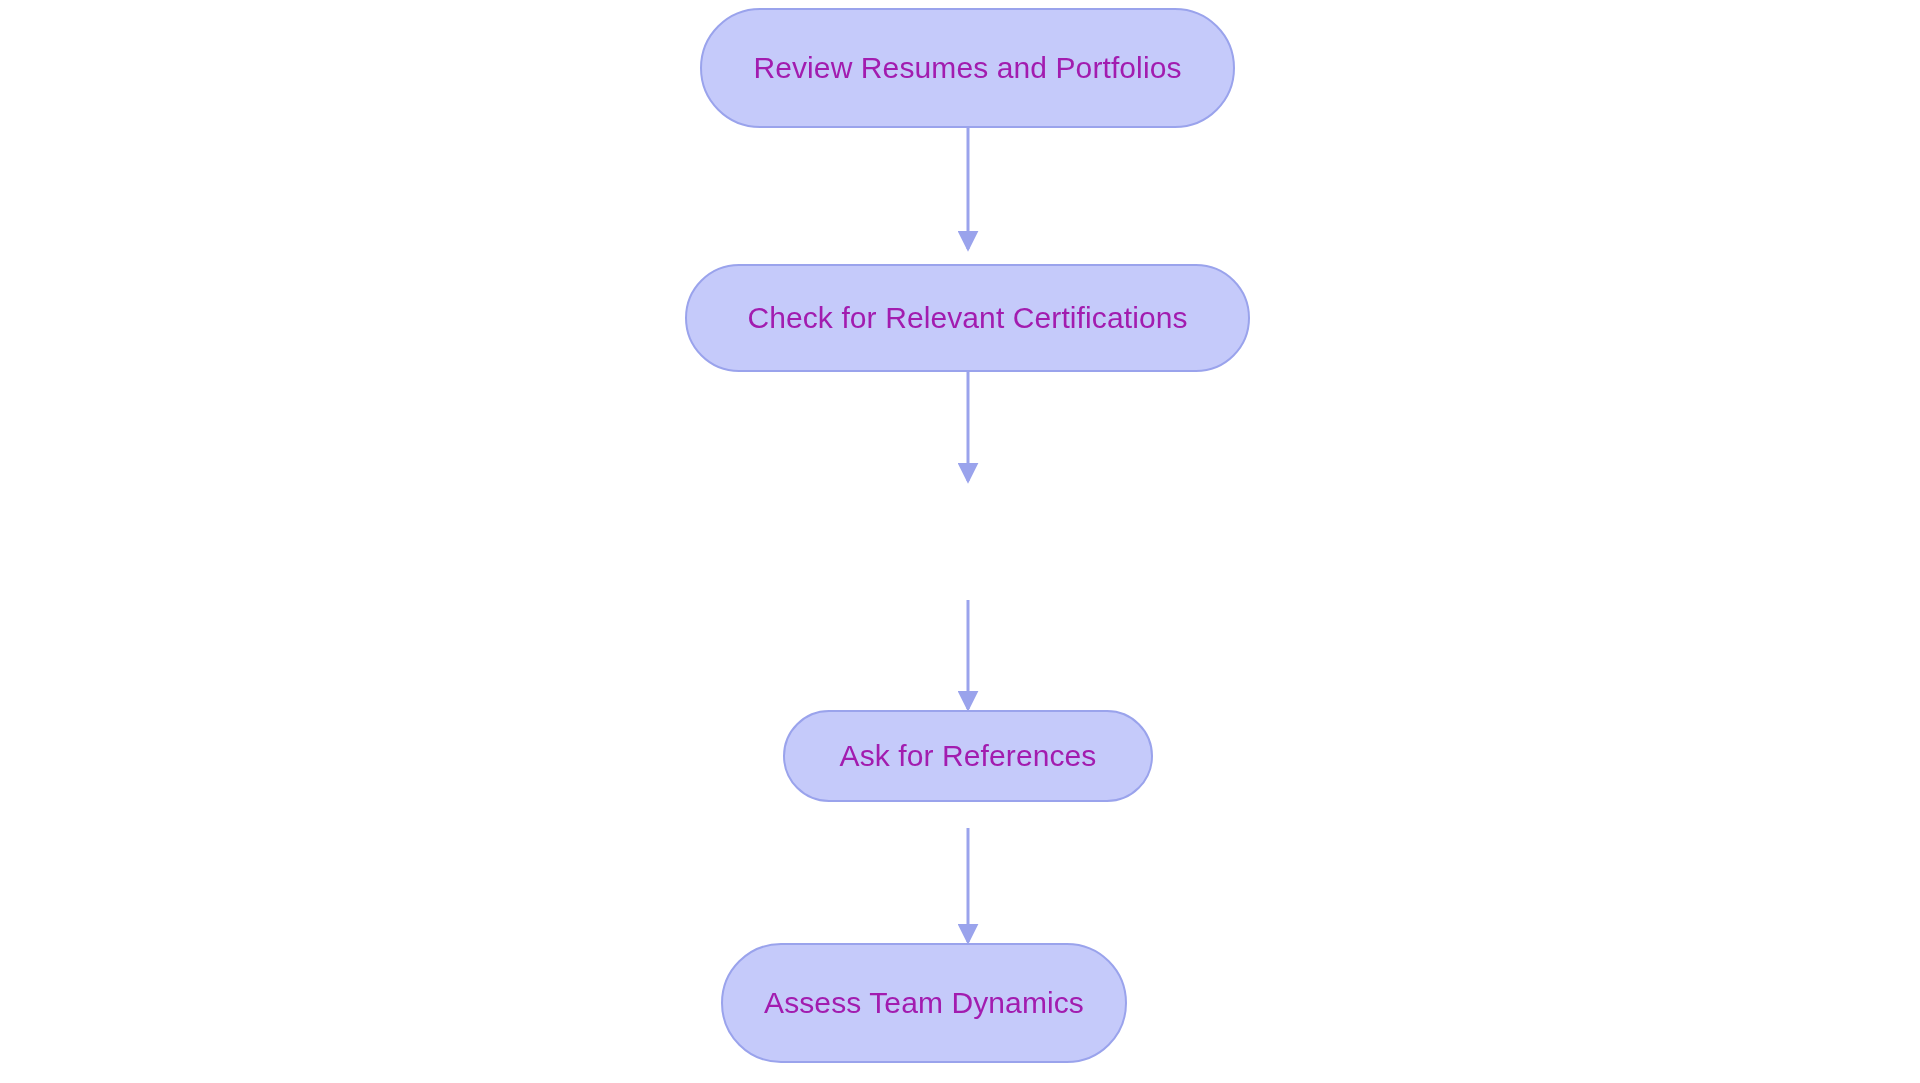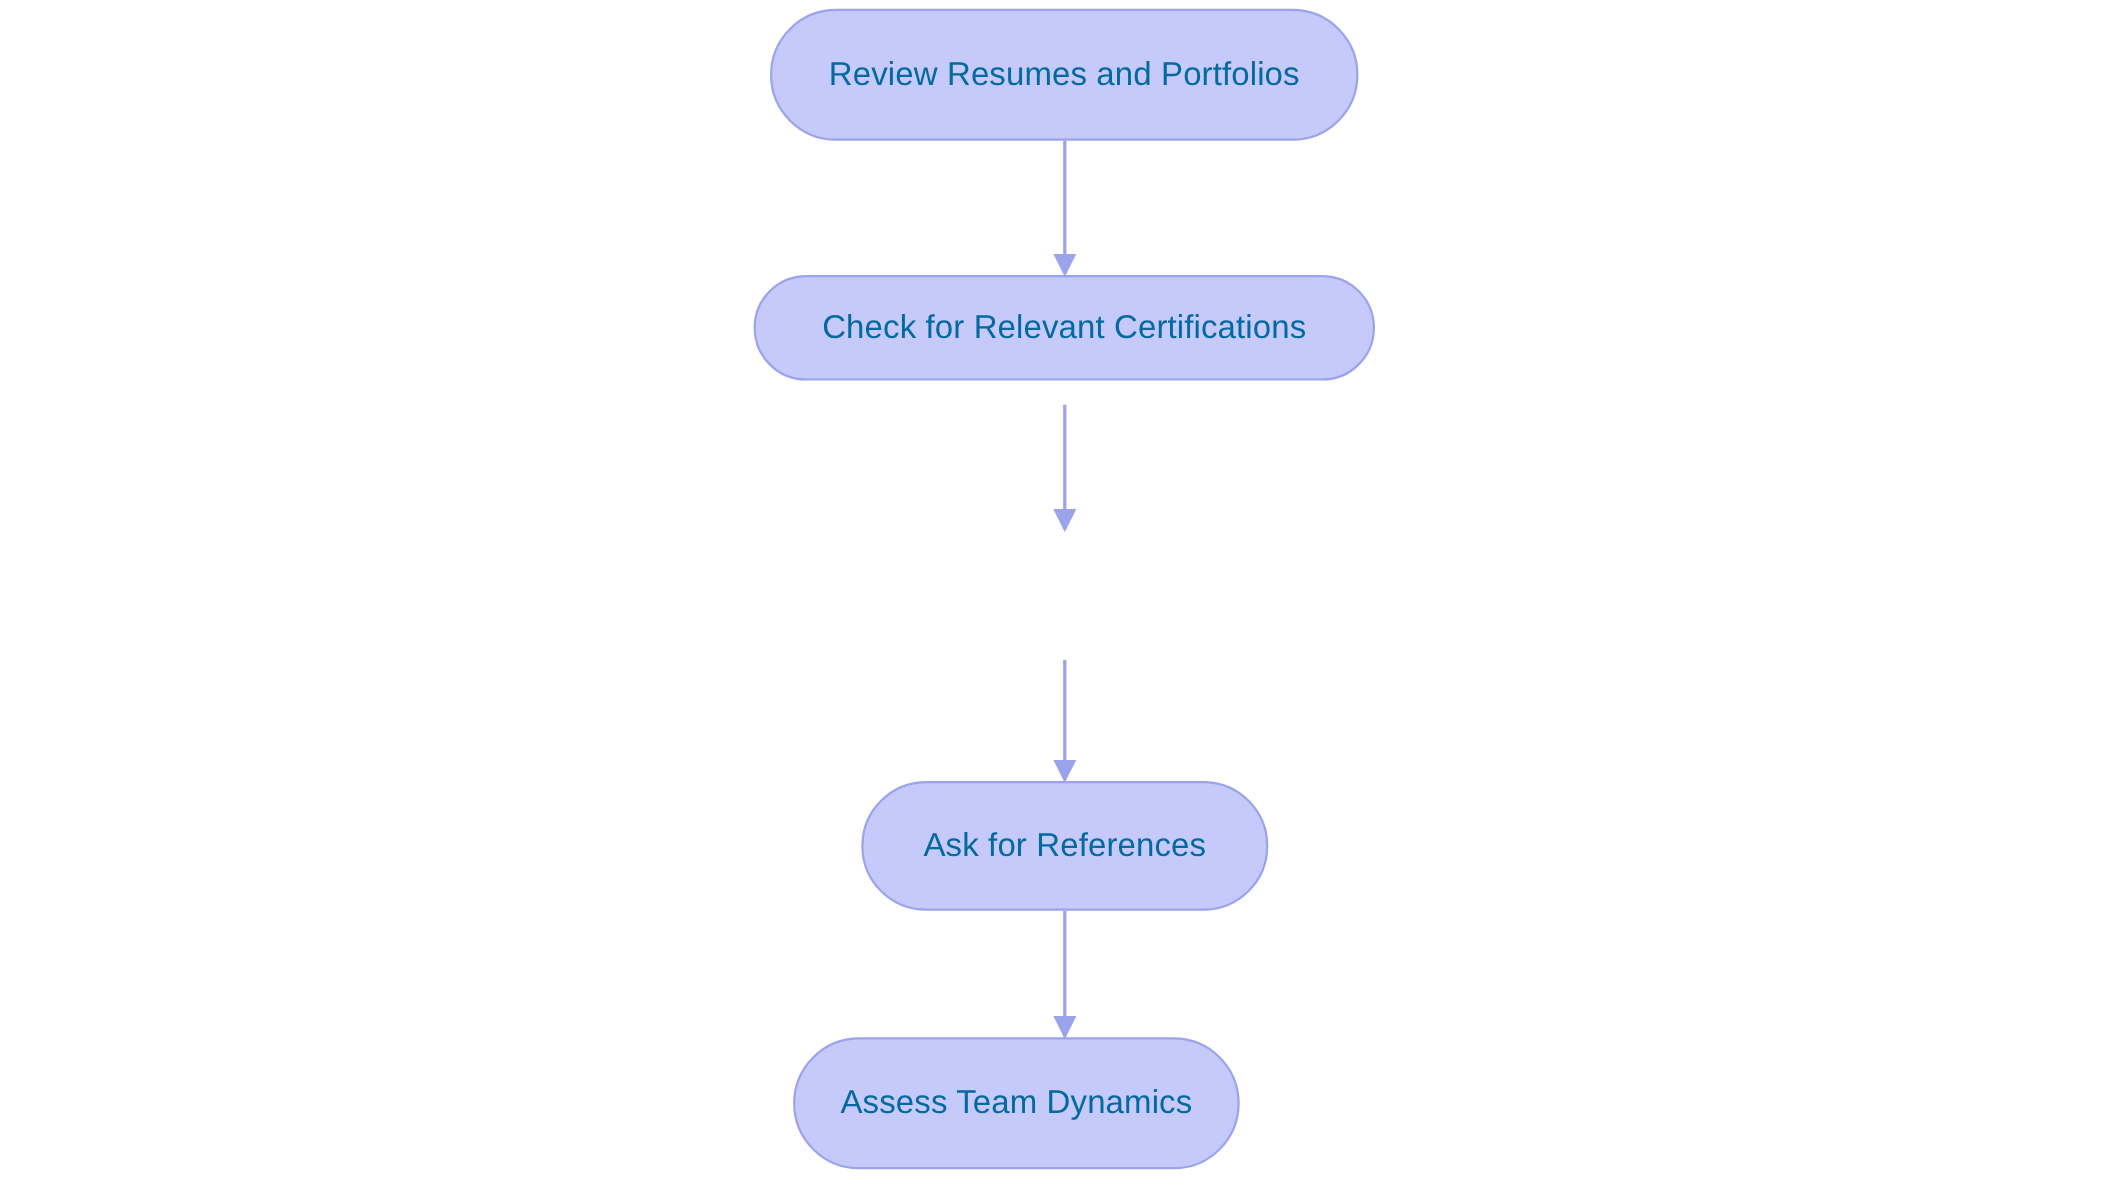--- a/index.html
+++ b/index.html
@@ -43,21 +43,21 @@
     border: 2px solid #9aa3ec;
     border-radius: 999px;
     color: #2b30cf;
     letter-spacing: 0.1px;
     white-space: nowrap;
   }
   .node-label {
     font-size: 30px;
     line-height: 1;
     font-weight: 400;
-    color: #0369a1;
+    color: #a21caf;
     pointer-events: none;
   }
 </style>
 </head>
 <body>
 
 <div id="canvas">
 
   <svg id="flow-svg" viewBox="0 0 1920 1083" preserveAspectRatio="none" aria-hidden="true">
     <defs>
@@ -72,26 +72,26 @@
         <line x1="968" y1="828" x2="968" y2="942" stroke="#9aa3ec" stroke-width="3" marker-end="url(#arrowhead)"></line>
       </g>
   </svg>
 
   <div class="node-layer">
 
     <div class="node" style="left: 700px; top: 8px; width: 535px; height: 120px; background: rgb(197, 202, 250); border-color: rgb(154, 163, 236); color: rgb(43, 48, 207);">
       <span class="node-label">Review Resumes and Portfolios</span>
     </div>
 
-    <div class="node" style="left: 685px; top: 250px; width: 565px; height: 96px; background: rgb(197, 202, 250); border-color: rgb(154, 163, 236); color: rgb(43, 48, 207);">
+    <div class="node" style="left: 685px; top: 264px; width: 565px; height: 108px; background: rgb(197, 202, 250); border-color: rgb(154, 163, 236); color: rgb(43, 48, 207);">
       <span class="node-label">Check for Relevant Certifications</span>
     </div>
 
 
-    <div class="node" style="left: 783px; top: 710px; width: 370px; height: 118px; background: rgb(197, 202, 250); border-color: rgb(154, 163, 236); color: rgb(43, 48, 207);">
+    <div class="node" style="left: 783px; top: 710px; width: 370px; height: 92px; background: rgb(197, 202, 250); border-color: rgb(154, 163, 236); color: rgb(43, 48, 207);">
       <span class="node-label">Ask for References</span>
     </div>
 
     <div class="node" style="left: 721px; top: 943px; width: 406px; height: 120px; background: rgb(197, 202, 250); border-color: rgb(154, 163, 236); color: rgb(43, 48, 207);">
       <span class="node-label">Assess Team Dynamics</span>
     </div>
 
   </div>
 </div>
 

